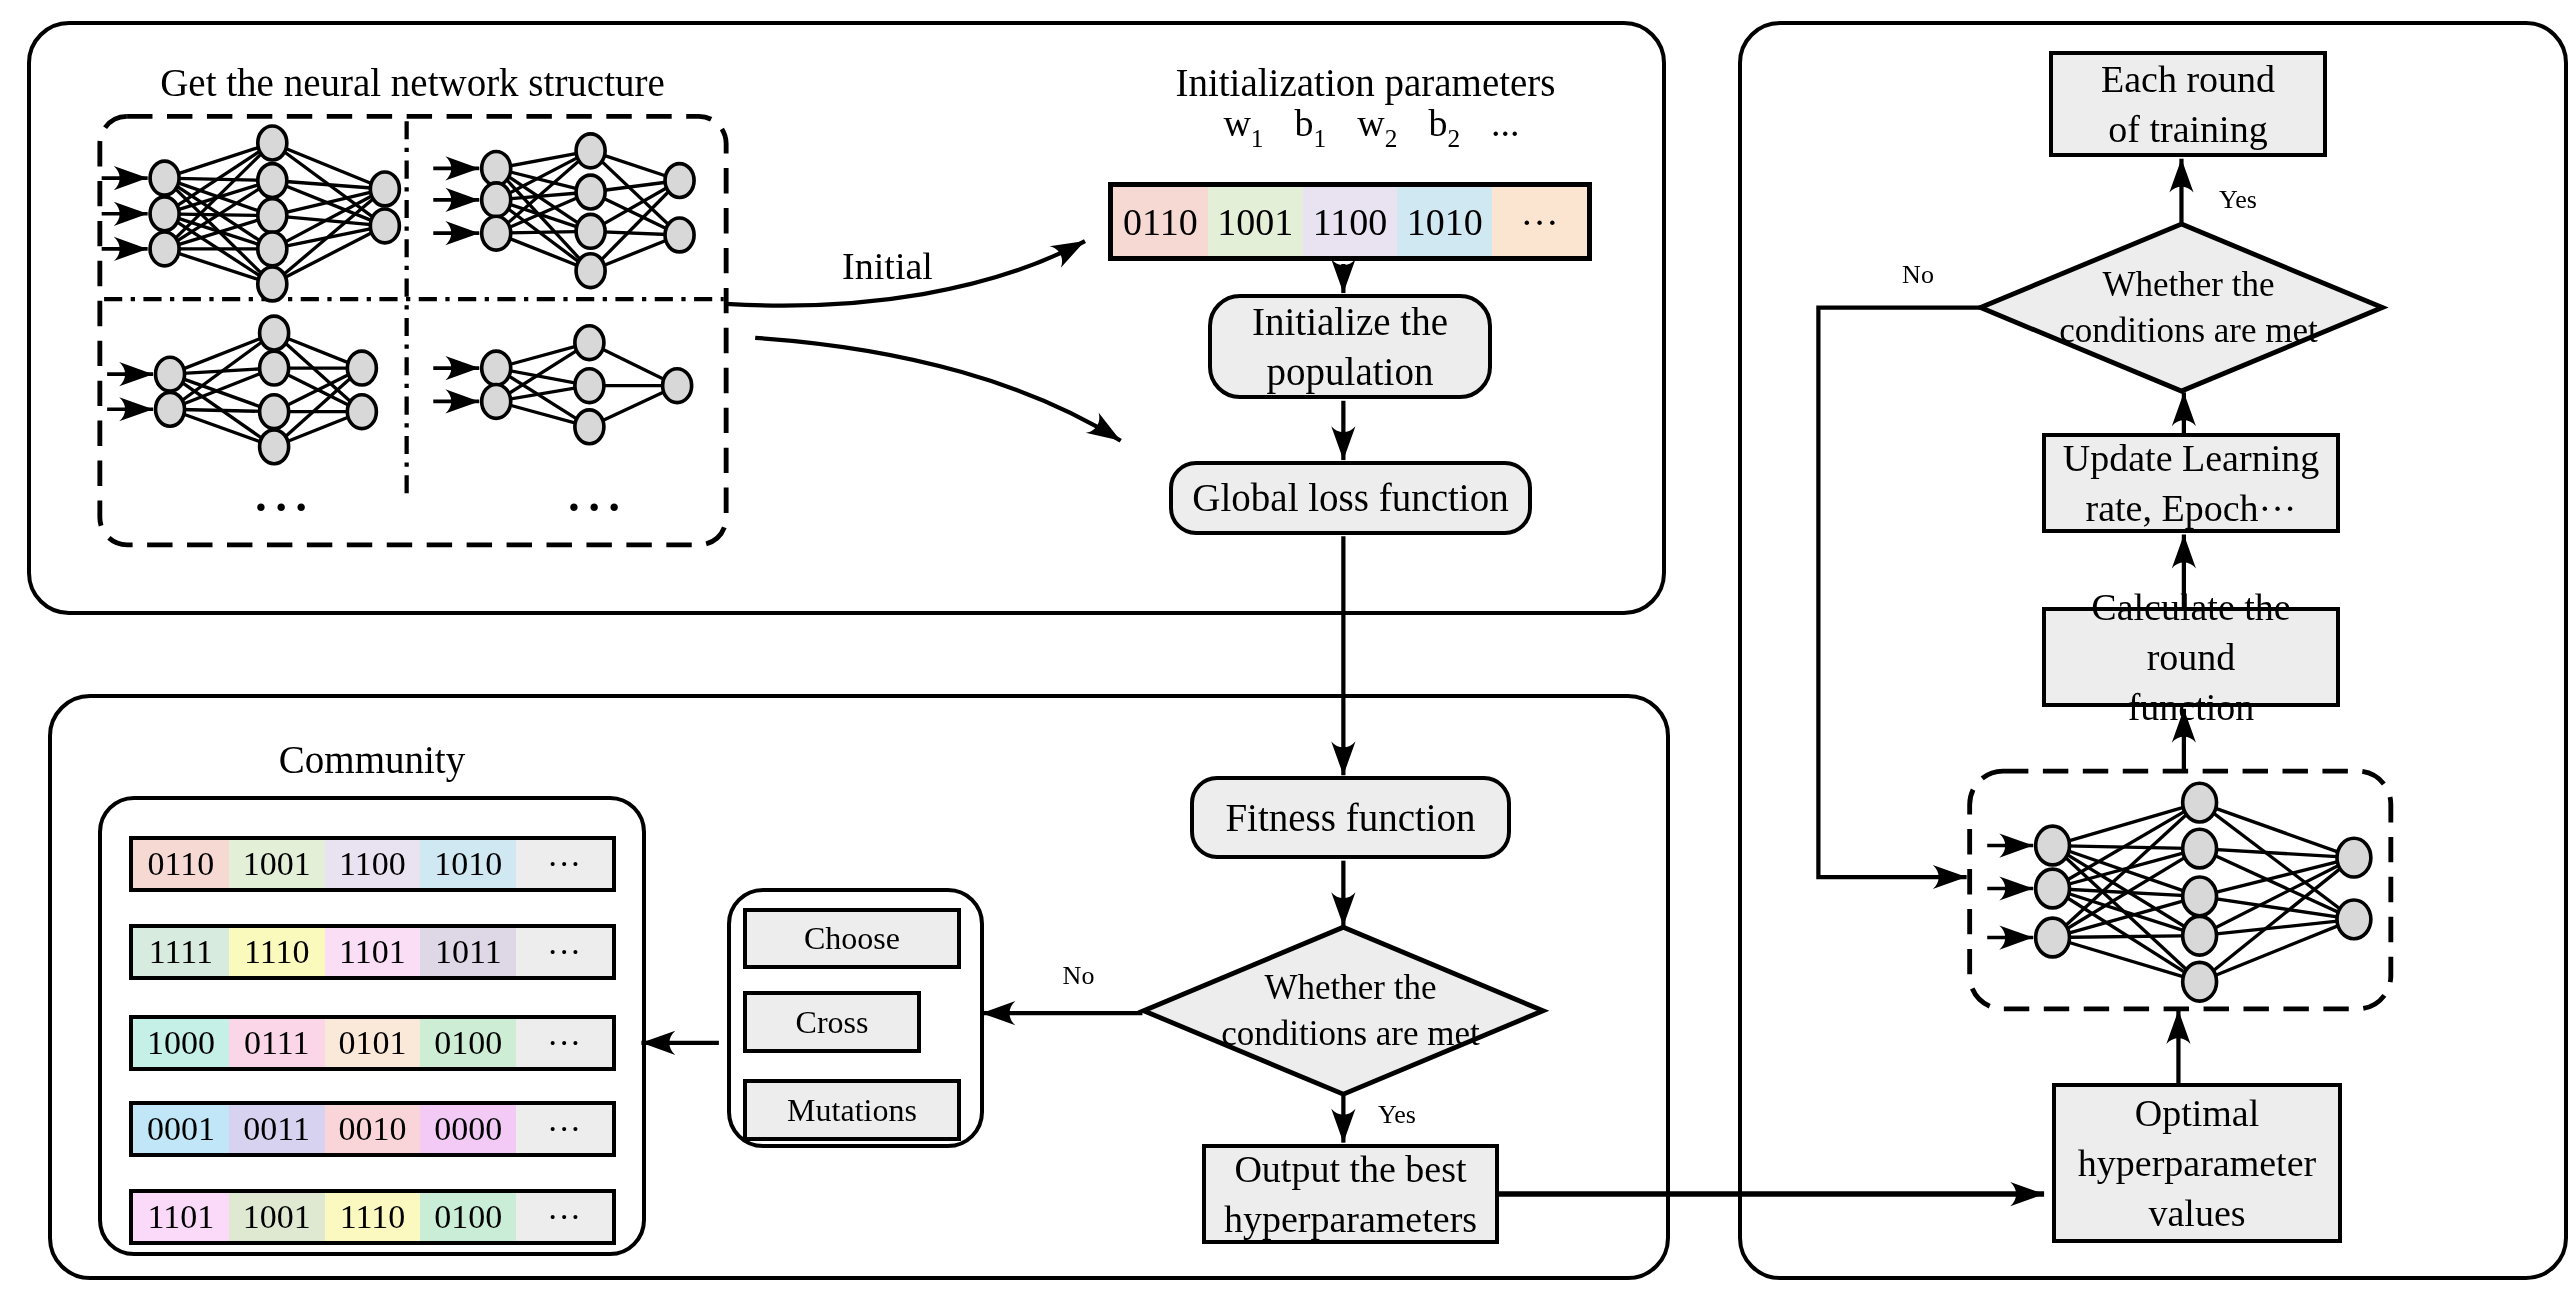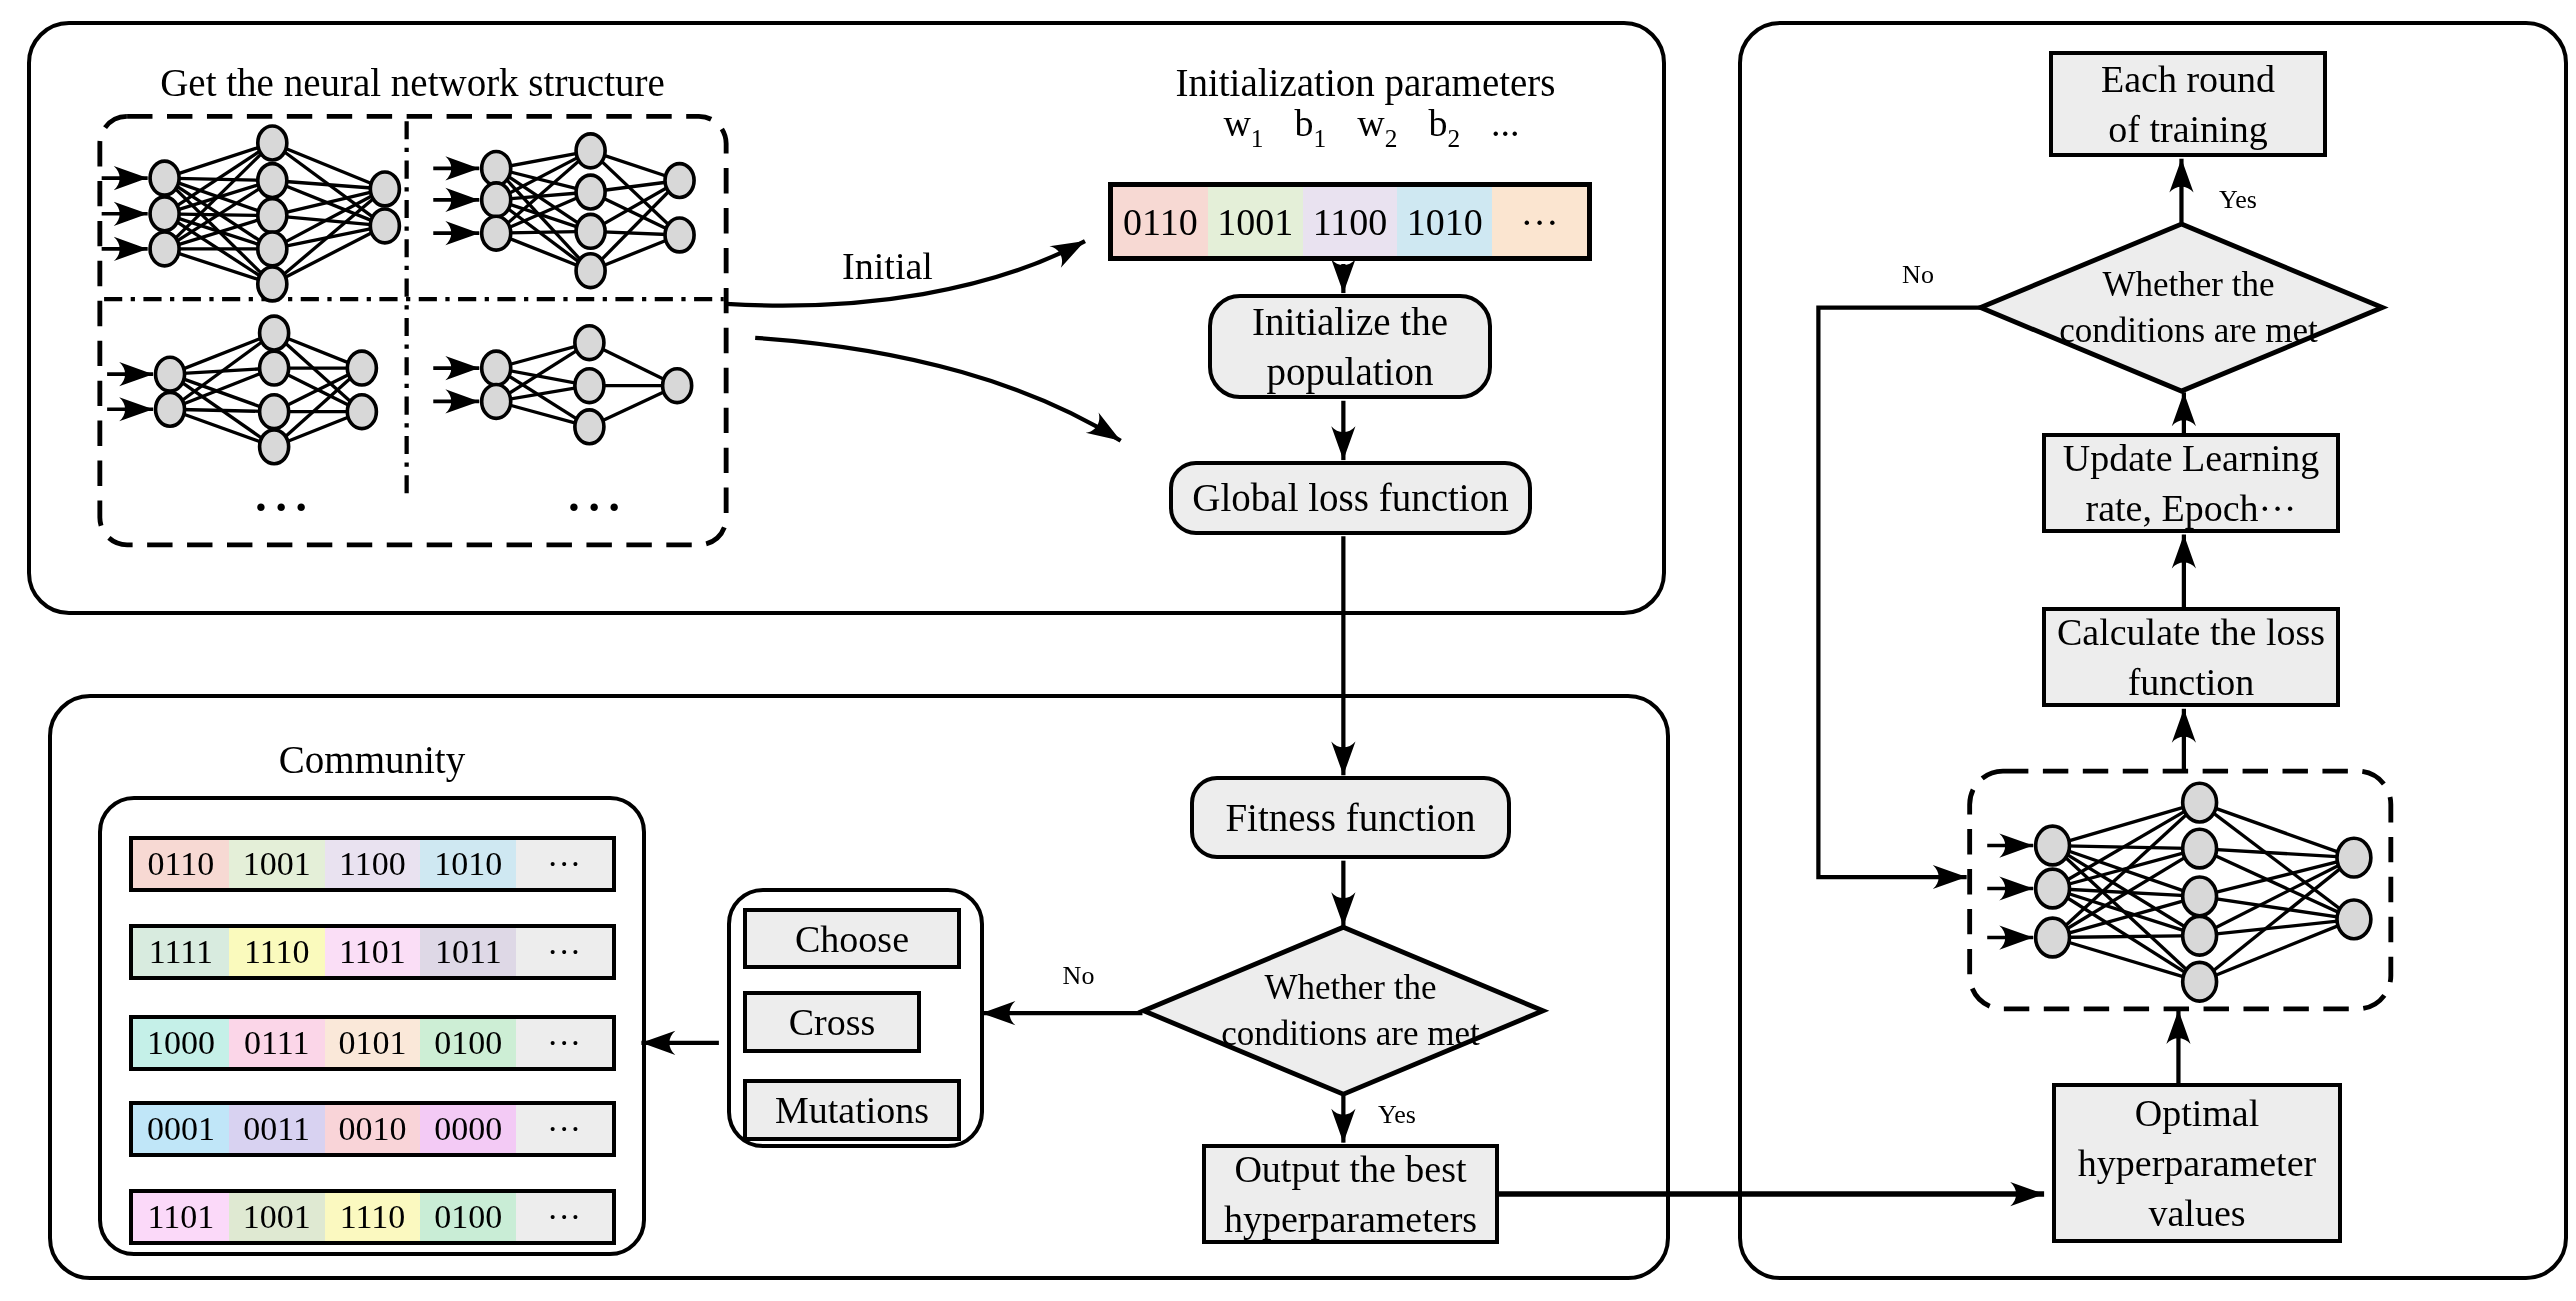--- a/index.html
+++ b/index.html
@@ -15,21 +15,21 @@
             text-align:center;font-size:39px;line-height:1.28;}
   .rectbox{background:#ededed;border:4.2px solid #000;
            display:flex;flex-direction:column;align-items:center;justify-content:center;
            text-align:center;font-size:38px;line-height:1.32;}
   .chrom{display:flex;border:5.4px solid #000;background:#fff;}
   .chrom .seg{flex:1 1 0;display:flex;align-items:center;justify-content:center;font-size:38px;}
   .commrow{display:flex;border:4.2px solid #000;background:#fff;}
   .commrow .seg{flex:1 1 0;display:flex;align-items:center;justify-content:center;font-size:34px;}
   .commbox{border:4.2px solid #000;border-radius:36px;background:transparent;}
   .opsbox{border:4.2px solid #000;border-radius:36px;background:transparent;}
-  .opbtn{background:#ededed;border:4.2px solid #000;display:flex;align-items:center;justify-content:center;font-size:38px;}
+  .opbtn{background:#ededed;border:4.2px solid #000;display:flex;align-items:center;justify-content:center;font-size:32px;}
   .dtext{display:flex;flex-direction:column;align-items:center;justify-content:center;
          text-align:center;font-size:35px;line-height:1.3;}
   .branch{font-size:26px;display:flex;align-items:center;}
   .dots{font-size:46px;font-weight:bold;letter-spacing:4.8px;display:flex;align-items:center;justify-content:center;}
   .params{display:flex;align-items:center;justify-content:center;gap:31px;font-size:38px;}
   .params .sub{font-size:25.4px;vertical-align:-11px;line-height:0;}
 </style>
 </head>
 <body>
 
@@ -322,21 +322,21 @@
     <div>conditions are met</div>
   </div>
   <div class="abs branch" style="left:1861px;top:254px;width:100px;height:41px;justify-content:center;">No</div>
 
   <div class="abs rectbox" style="left:2035px;top:433px;width:298px;height:100px;">
     <div>Update Learning</div>
     <div>rate, Epoch···</div>
   </div>
 
   <div class="abs rectbox" style="left:2035px;top:607px;width:298px;height:100px;">
-    <div>Calculate the loss</div>
+    <div>Calculate the round</div>
     <div>function</div>
   </div>
 
   <div class="abs rectbox" style="left:2045px;top:1083px;width:290px;height:160px;">
     <div>Optimal</div>
     <div>hyperparameter</div>
     <div>values</div>
   </div>
 </div>
 

